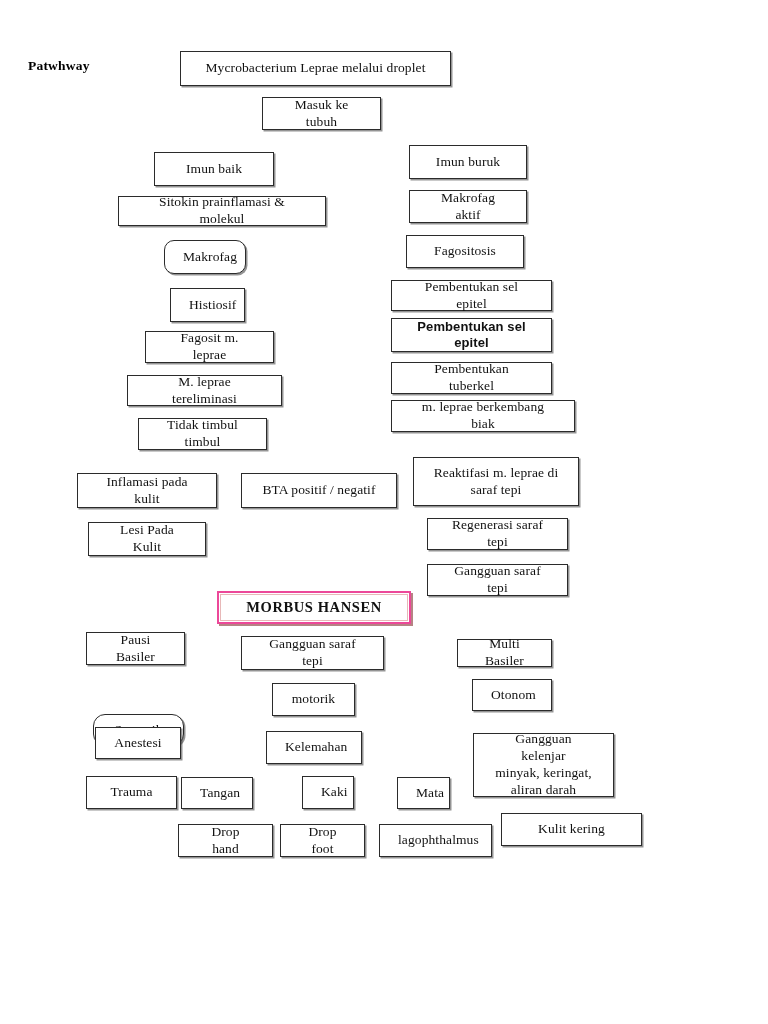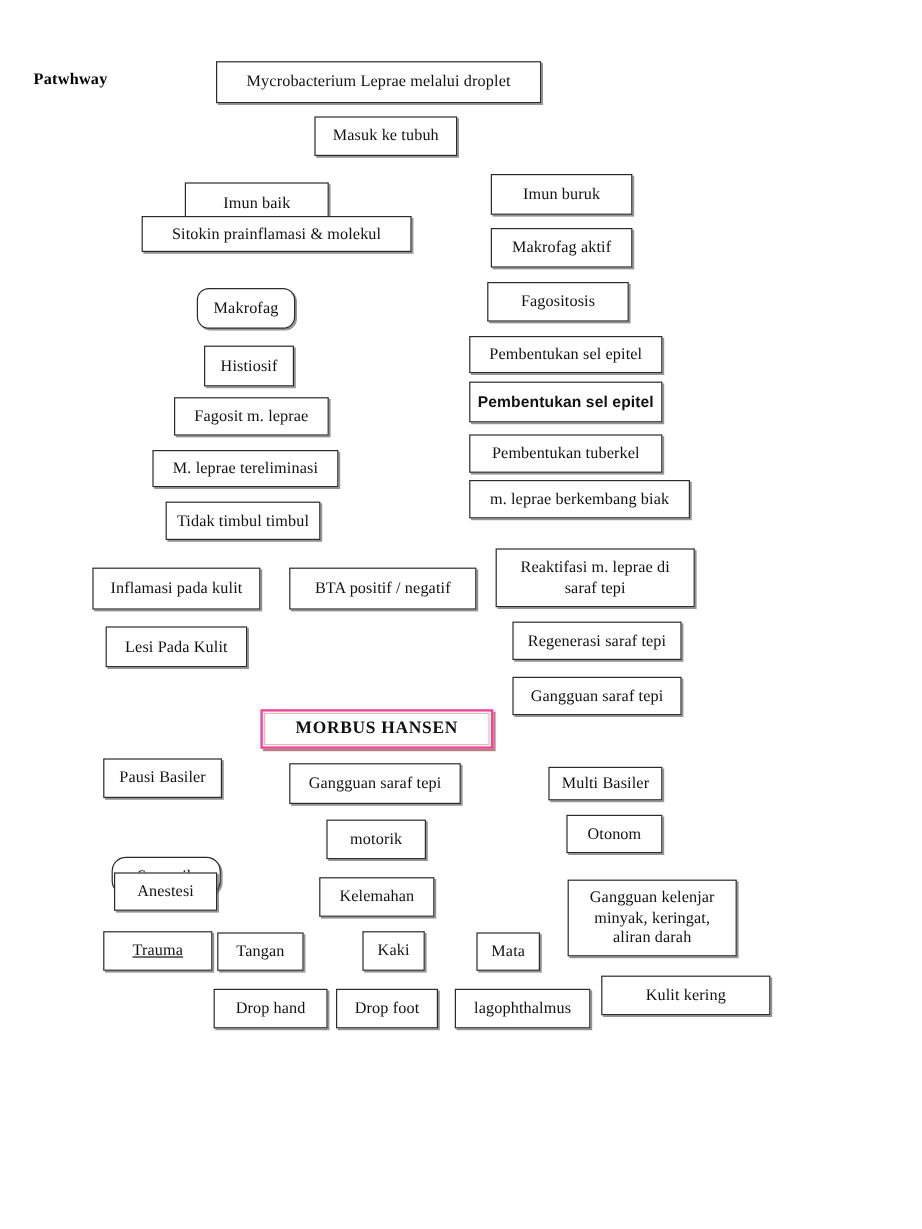--- a/index.html
+++ b/index.html
@@ -27,21 +27,21 @@
     border: 1px solid #2b2b2b;
     background: #ffffff;
     color: #111111;
     font-family: "Liberation Serif", "DejaVu Serif", serif;
     font-size: 13.5px;
     line-height: 1.25;
     display: flex;
     align-items: center;
     justify-content: center;
     text-align: center;
-    padding: 2px 4px;
+    padding: 2px 18px;
     letter-spacing: 0.1px;
     white-space: pre-line;
   }
   
   .node.shadow {
     box-shadow: 1.5px 1.5px 0 rgba(60,60,60,0.55);
   }
   .title {
     position: absolute;
     font-family: "Liberation Serif", "DejaVu Serif", serif;
@@ -77,21 +77,21 @@
   }
 </style>
 </head>
 <body>
 
 <div id="canvas">
   <div class="title" style="left:28px; top:58px;">Patwhway</div>
 <div class="node shadow" style="left: 180px; top: 51px; width: 271px; height: 35px;"><span class="node-label">Mycrobacterium Leprae melalui droplet</span></div>
     <div class="node shadow" style="left: 262px; top: 97px; width: 119px; height: 33px;"><span class="node-label">Masuk ke tubuh</span></div>
     <div class="node shadow" style="left: 154px; top: 152px; width: 120px; height: 34px;"><span class="node-label">Imun baik</span></div>
-    <div class="node shadow" style="left: 118px; top: 180px; width: 225px; height: 30px;"><span class="node-label">Sitokin prainflamasi &amp; molekul</span></div>
+    <div class="node shadow" style="left: 118px; top: 196px; width: 208px; height: 30px;"><span class="node-label">Sitokin prainflamasi &amp; molekul</span></div>
     <div class="node shadow" style="left: 164px; top: 240px; width: 82px; height: 34px; border-radius: 10px;"><span class="node-label">Makrofag</span></div>
     <div class="node shadow" style="left: 170px; top: 288px; width: 75px; height: 34px;"><span class="node-label">Histiosif</span></div>
     <div class="node shadow" style="left: 145px; top: 331px; width: 129px; height: 32px;"><span class="node-label">Fagosit m. leprae</span></div>
     <div class="node shadow" style="left: 127px; top: 375px; width: 155px; height: 31px;"><span class="node-label">M. leprae tereliminasi</span></div>
     <div class="node shadow" style="left: 138px; top: 418px; width: 129px; height: 32px;"><span class="node-label">Tidak timbul timbul</span></div>
     <div class="node shadow" style="left: 409px; top: 190px; width: 118px; height: 33px;"><span class="node-label">Makrofag aktif</span></div>
     <div class="node shadow" style="left: 409px; top: 145px; width: 118px; height: 34px;"><span class="node-label">Imun buruk</span></div>
     <div class="node shadow" style="left: 406px; top: 235px; width: 118px; height: 33px;"><span class="node-label">Fagositosis</span></div>
     <div class="node shadow" style="left: 391px; top: 280px; width: 161px; height: 31px;"><span class="node-label">Pembentukan sel epitel</span></div>
     <div class="node shadow emphasis" style="left: 391px; top: 318px; width: 161px; height: 34px;"><span class="node-label">Pembentukan sel epitel</span></div>
@@ -109,21 +109,21 @@
     <div class="node shadow" style="left: 93px; top: 714px; width: 91px; height: 32px; border-radius: 12px;"><span class="node-label">Sensorik</span></div>
     <div class="node shadow" style="left: 95px; top: 727px; width: 86px; height: 32px;"><span class="node-label">Anestesi</span></div>
     <div class="node shadow" style="left: 241px; top: 636px; width: 143px; height: 34px;"><span class="node-label">Gangguan saraf tepi</span></div>
     <div class="node shadow" style="left: 272px; top: 683px; width: 83px; height: 33px;"><span class="node-label">motorik</span></div>
     <div class="node shadow" style="left: 266px; top: 731px; width: 96px; height: 33px;"><span class="node-label">Kelemahan</span></div>
     <div class="node shadow" style="left: 457px; top: 639px; width: 95px; height: 28px;"><span class="node-label">Multi Basiler</span></div>
     <div class="node shadow" style="left: 472px; top: 679px; width: 80px; height: 32px;"><span class="node-label">Otonom</span></div>
     <div class="node shadow" style="left: 473px; top: 733px; width: 141px; height: 64px;"><span class="node-label">Gangguan kelenjar
 minyak, keringat,
 aliran darah</span></div>
-    <div class="node shadow" style="left: 86px; top: 776px; width: 91px; height: 33px; text-decoration: underline;"><span class="node-label">Trauma</span></div>
+    <div class="node shadow" style="left: 86px; top: 776px; width: 91px; height: 33px;"><span class="node-label">Trauma</span></div>
     <div class="node shadow" style="left: 181px; top: 777px; width: 72px; height: 32px;"><span class="node-label">Tangan</span></div>
     <div class="node shadow" style="left: 302px; top: 776px; width: 52px; height: 33px;"><span class="node-label">Kaki</span></div>
     <div class="node shadow" style="left: 397px; top: 777px; width: 53px; height: 32px;"><span class="node-label">Mata</span></div>
     <div class="node shadow" style="left: 178px; top: 824px; width: 95px; height: 33px;"><span class="node-label">Drop hand</span></div>
     <div class="node shadow" style="left: 280px; top: 824px; width: 85px; height: 33px;"><span class="node-label">Drop foot</span></div>
     <div class="node shadow" style="left: 379px; top: 824px; width: 113px; height: 33px;"><span class="node-label">lagophthalmus</span></div>
     <div class="node shadow" style="left: 501px; top: 813px; width: 141px; height: 33px;"><span class="node-label">Kulit kering</span></div>
   </div>
 
 </body></html>

